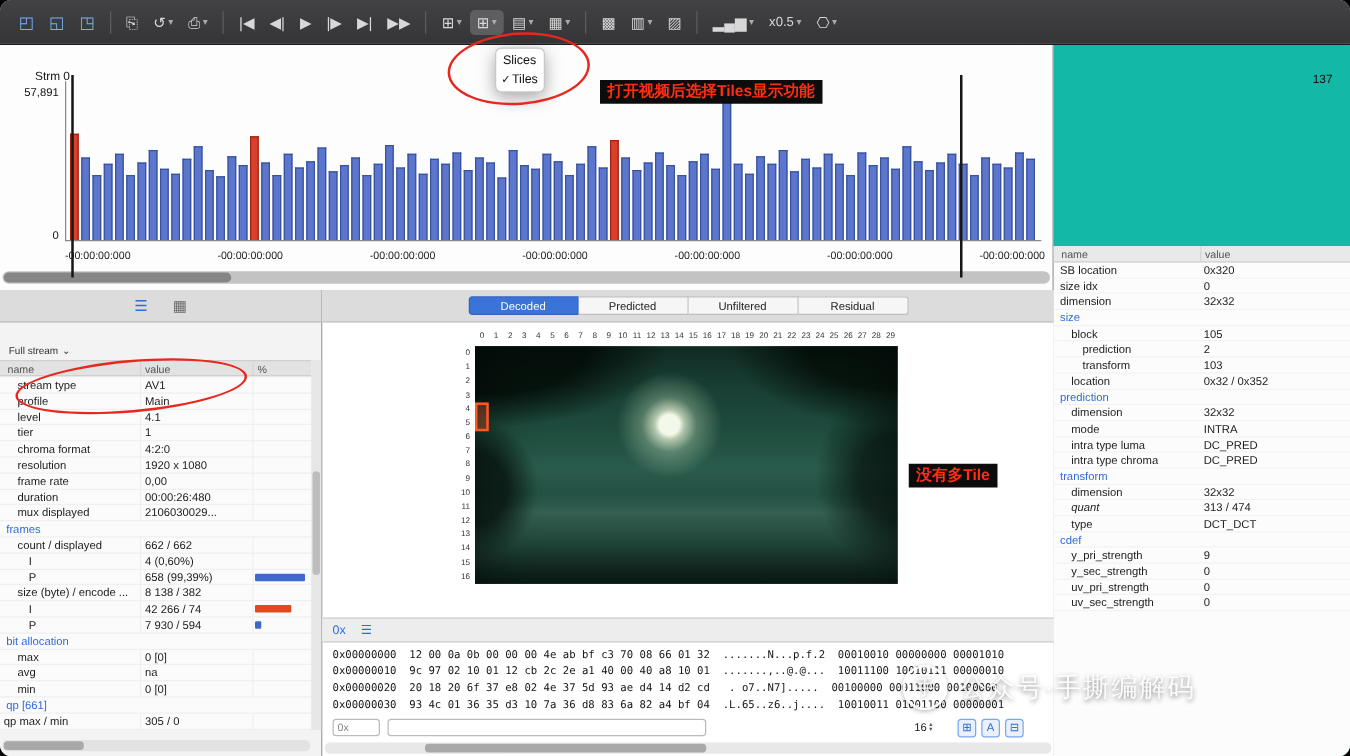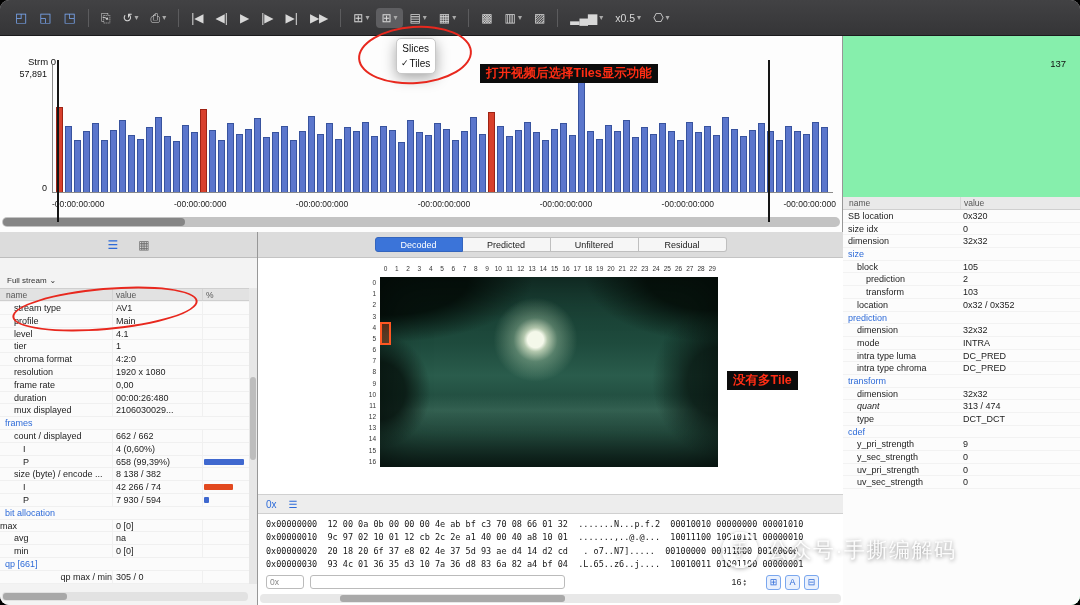--- a/index.html
+++ b/index.html
@@ -25,21 +25,21 @@
   .plot{position:absolute;left:52px;top:29px;width:781px;height:128px;border-left:1px solid #8a8a8a;border-bottom:1px solid #8a8a8a}
   .bars{position:absolute;left:3px;right:0;top:0;bottom:0;display:flex;align-items:flex-end;gap:2px;overflow:hidden}
   .bar{width:7px;flex:0 0 7px;background:#5b76cc;border:1px solid #38539e;border-bottom:none}
   .bar.ibar{background:#d8402c;border-color:#9e2314}
   .cursor{position:absolute;top:24px;height:162px;width:2px;background:#161616;z-index:5}
   .xticks{position:absolute;left:52px;right:6px;top:163px;display:flex;justify-content:space-between;font-size:8.5px;color:#222}
   .hscroll{position:absolute;left:2px;top:181px;width:838px;height:10px;background:#c3c3c3;border-radius:5px}
   .hthumb{position:absolute;left:1px;top:1px;width:182px;height:8px;background:#868686;border-radius:4px}
 
   
-  .right-panel{position:absolute;left:843px;top:36px;right:0;bottom:0;background:#86efac}
+  .right-panel{position:absolute;left:843px;top:36px;right:0;bottom:0;background:#14b8a6}
   .frame-count{position:absolute;top:22px;right:14px;font-size:9.5px;color:#111}
   .rp-table{position:absolute;left:0;right:0;top:161px;bottom:0;background:#fcfcfc;font-size:9px;color:#1c1c1c}
   .rp-head{display:flex;height:13px;line-height:13px;background:#e9e9e9;border-bottom:1px solid #cfcfcf;color:#555;font-size:8.5px}
   .rh0{width:117px;padding-left:6px}
   .rh1{flex:1;padding-left:3px;border-left:1px solid #d8d8d8}
   .rrow{display:flex;height:12.7px;line-height:12.7px;border-bottom:1px solid #f2f2f2}
   .rname{width:117px;white-space:nowrap;overflow:hidden}
   .rval{flex:1;padding-left:3px;white-space:nowrap}
   .rrow.sec .rname{color:#2e6bd8}
 
@@ -522,39 +522,39 @@
           <span class="lname" style="padding-left: 23px;">P</span>
           <span class="lval">7 930 / 594</span>
           <span class="lpct">
             <div class="pctbar" style="width: 11%; background: rgb(63, 104, 207);"></div>
           </span>
         </div>
         <div class="lrow sec">
           <span class="lname" style="padding-left: 5px;">bit allocation</span>
         </div>
         <div class="lrow">
-          <span class="lname" style="">max</span>
+          <span class="lname" style="padding-left: 14px;">max</span>
           <span class="lval">0 [0]</span>
           <span class="lpct"></span>
         </div>
         <div class="lrow">
           <span class="lname" style="padding-left: 14px;">avg</span>
           <span class="lval">na</span>
           <span class="lpct"></span>
         </div>
         <div class="lrow">
           <span class="lname" style="padding-left: 14px;">min</span>
           <span class="lval">0 [0]</span>
           <span class="lpct"></span>
         </div>
         <div class="lrow sec">
           <span class="lname" style="padding-left: 5px;">qp [661]</span>
         </div>
         <div class="lrow">
-          <span class="lname" style="padding-left: 3px; text-align: right;">qp max / min</span>
+          <span class="lname" style="padding-left: 3px;">qp max / min</span>
           <span class="lval">305 / 0</span>
           <span class="lpct"></span>
         </div>
       </div>
     <div class="lp-vscroll">
         <div class="lp-vthumb"></div>
       </div>
     <div class="lp-hscroll">
         <div class="lp-hthumb"></div>
       </div>

